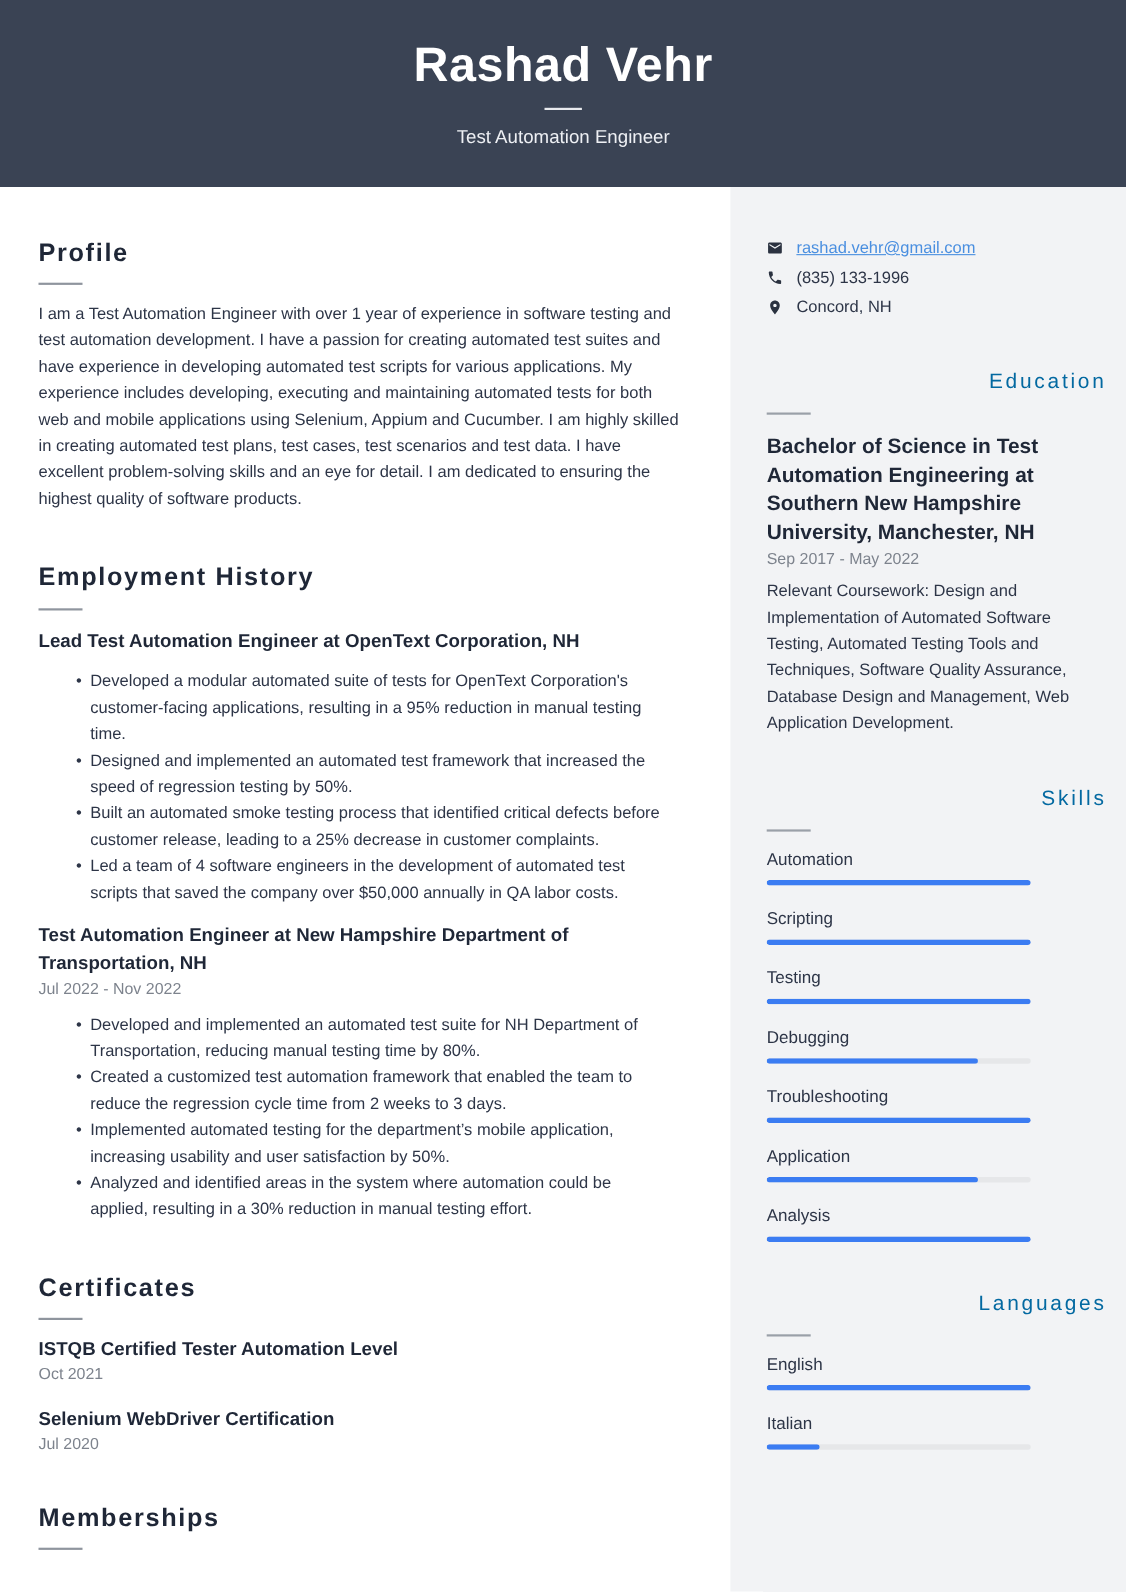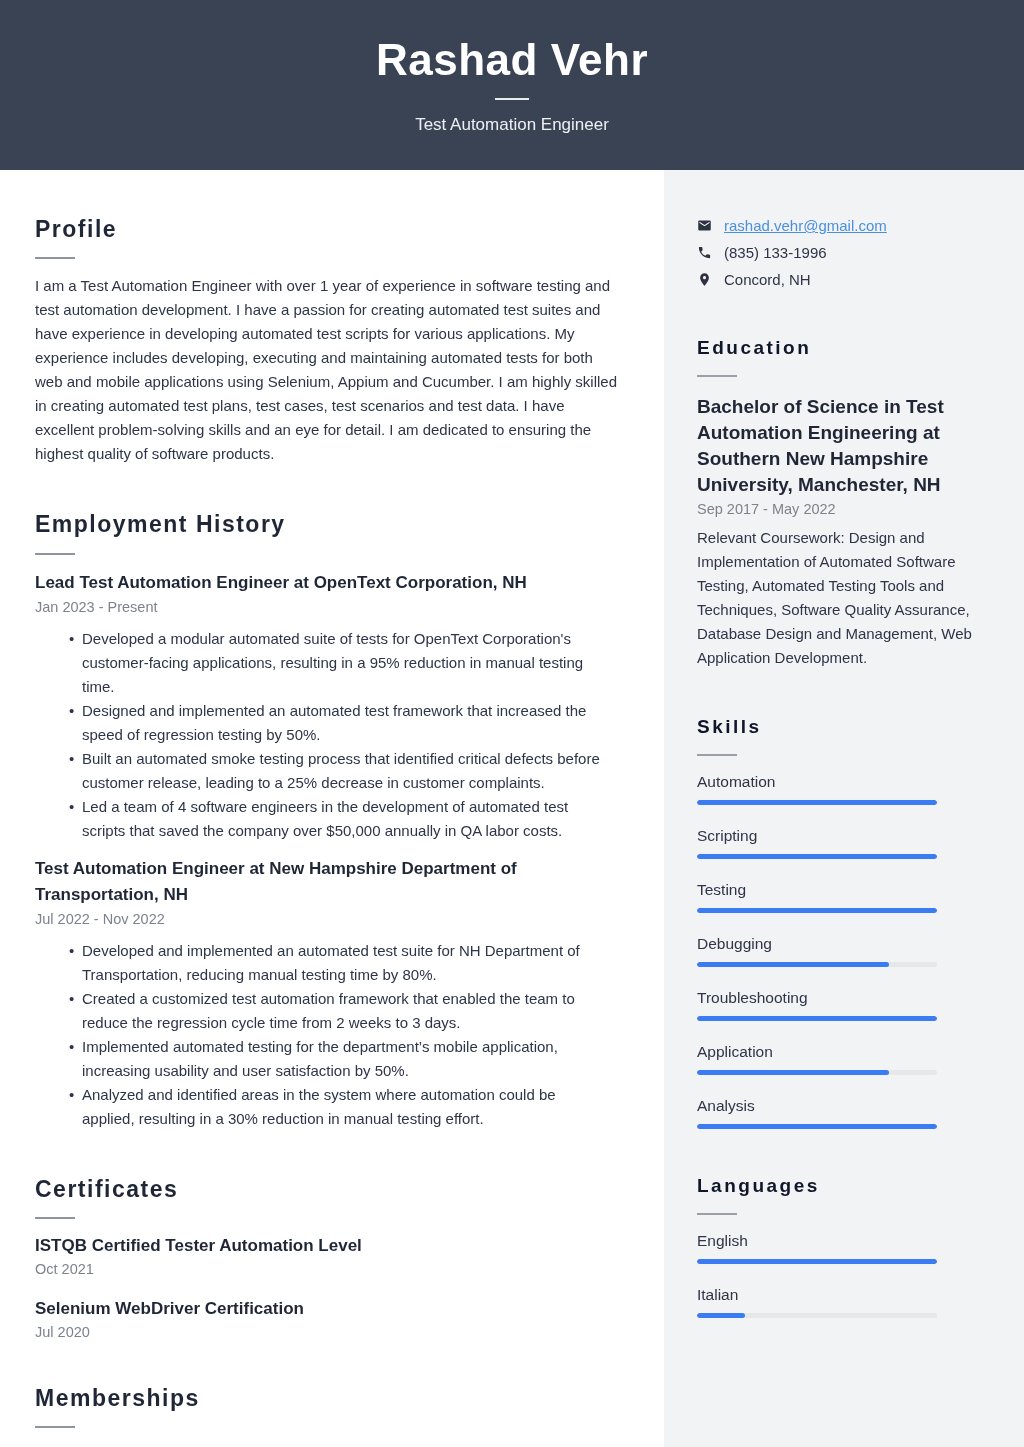--- a/index.html
+++ b/index.html
@@ -42,22 +42,23 @@
     position: relative; padding-left: 13px;
     font-size: 15px; line-height: 24px; color: #2d3547;
   }
   ul.bullets li::before { content: "\2022"; position: absolute; left: 0; top: 0; }
 
   .cert-item { margin-bottom: 20px; }
   .cert-name { font-size: 17px; font-weight: 700; color: #1f2737; line-height: 24px; }
 
   
   .side-title {
-    font-size: 19px; font-weight: 700; color: #0f172a; letter-spacing: 2.5px;
+    font-size: 19px; font-weight: 400; color: #0369a1; letter-spacing: 2.5px;
     line-height: 1.1;
+    text-align: right;
   }
   .side-rule { width: 40px; height: 2px; background: #9aa0a8; margin: 16px 0 17px; }
   .side-section { margin-bottom: 47px; }
 
   .contact-row { display: flex; align-items: center; gap: 12px; margin-bottom: 10px; font-size: 15px; }
   .contact-row svg { width: 15px; height: 15px; fill: #2b3240; flex: 0 0 auto; }
   .link { color: #4a8fe0; text-decoration: underline; cursor: pointer; }
 
   .degree { font-size: 19px; font-weight: 700; color: #1f2737; line-height: 26px; max-width: 260px; }
   .edu-desc { font-size: 15px; line-height: 24px; color: #2d3547; max-width: 290px; }
@@ -90,21 +91,20 @@
       <div class="rule"></div>
       <div class="body-text">I am a Test Automation Engineer with over 1 year of experience in software testing and test automation development. I have a passion for creating automated test suites and have experience in developing automated test scripts for various applications. My experience includes developing, executing and maintaining automated tests for both web and mobile applications using Selenium, Appium and Cucumber. I am highly skilled in creating automated test plans, test cases, test scenarios and test data. I have excellent problem-solving skills and an eye for detail. I am dedicated to ensuring the highest quality of software products.</div>
     </div>
 
     <div class="section">
       <div class="section-title">Employment History</div>
       <div class="rule"></div>
 
       <div class="job">
         <div class="job-title">Lead Test Automation Engineer at OpenText Corporation, NH</div>
-        <div class="job-dates">Jan 2023 - Present</div>
         <ul class="bullets">
           <li>Developed a modular automated suite of tests for OpenText Corporation's customer-facing applications, resulting in a 95% reduction in manual testing time.</li>
           <li>Designed and implemented an automated test framework that increased the speed of regression testing by 50%.</li>
           <li>Built an automated smoke testing process that identified critical defects before customer release, leading to a 25% decrease in customer complaints.</li>
           <li>Led a team of 4 software engineers in the development of automated test scripts that saved the company over $50,000 annually in QA labor costs.</li>
         </ul>
       </div>
 
       <div class="job">
         <div class="job-title">Test Automation Engineer at New Hampshire Department of Transportation, NH</div>

